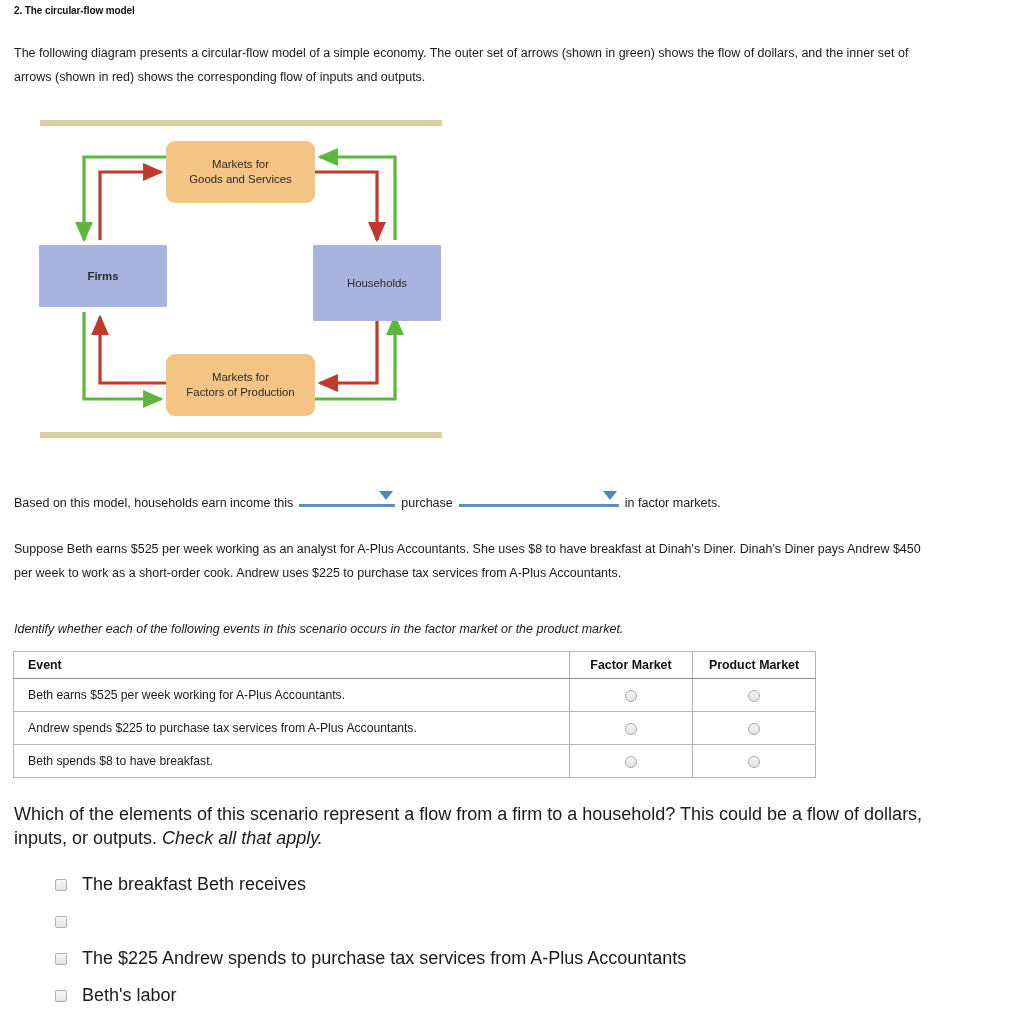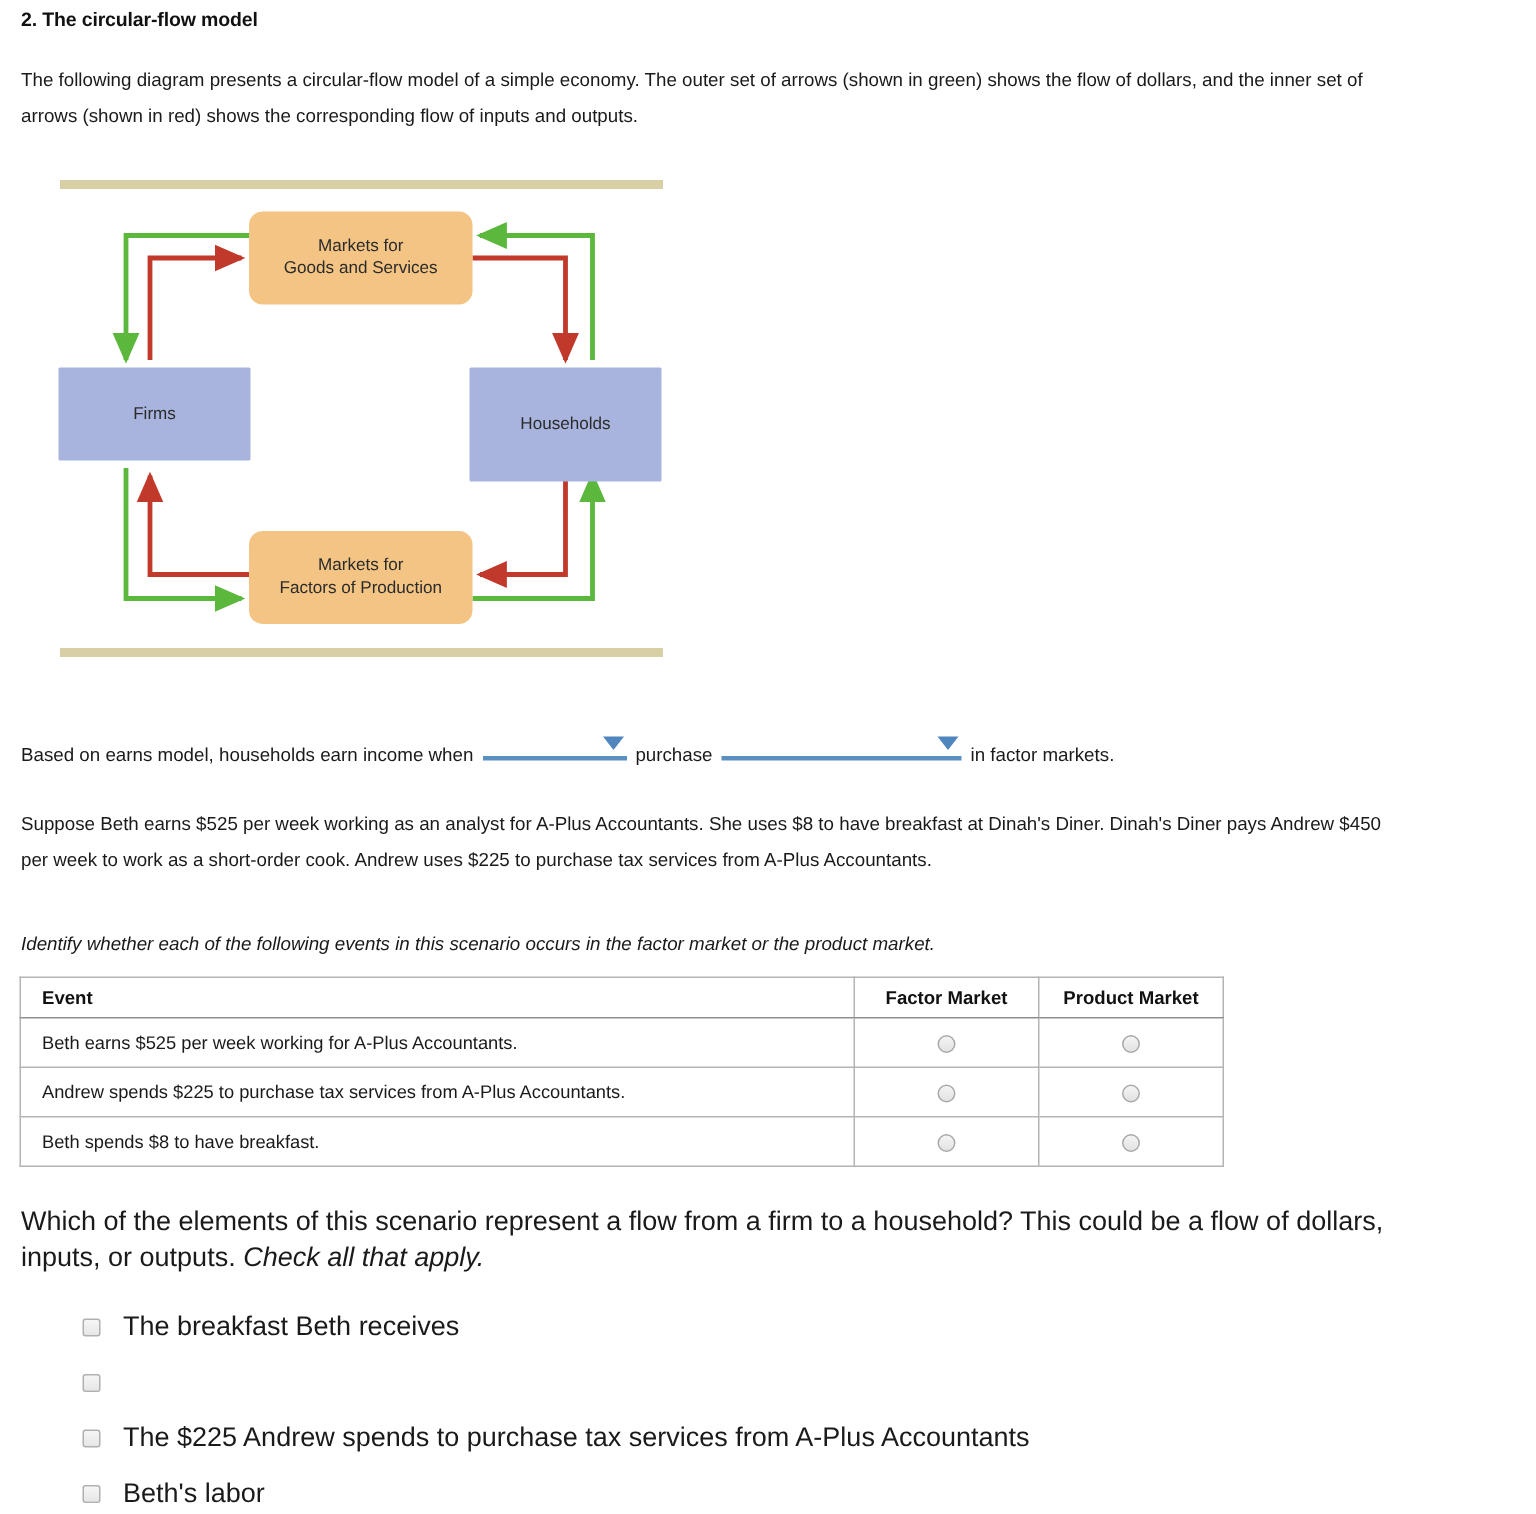--- a/index.html
+++ b/index.html
@@ -17,21 +17,21 @@
     font-size: 12.5px;
     color: #1a1a1a;
     -webkit-font-smoothing: antialiased;
   }
 
   
   .page-title {
     position: absolute;
     left: 14px;
     top: 5px;
-    font-size: 13px;
+    font-size: 10px;
     font-weight: bold;
     color: #111111;
     letter-spacing: -0.1px;
   }
 
   
   .intro {
     position: absolute;
     left: 14px;
     top: 41px;
@@ -73,21 +73,21 @@
   .node.market {
     background: #f3c483;
     border-radius: 9px;
   }
   .node.sector {
     background: #a8b4dd;
     border-radius: 1px;
   }
   #node-goods   { left: 152px; top: 31px;  width: 149px; height: 62px; }
   #node-factors { left: 152px; top: 244px; width: 149px; height: 62px; }
-  #node-firms   { left: 25px;  top: 135px; width: 128px; height: 62px; }
+  #node-firms   { left: 25px;  top: 135px; width: 128px; height: 62px; font-weight: bold; }
   #node-house   { left: 299px; top: 135px; width: 128px; height: 76px; }
 
   .flow-svg {
     position: absolute;
     left: 0; top: 0;
     width: 440px;
     height: 345px;
     z-index: 2;
   }
 
@@ -290,21 +290,21 @@
   <div class="node sector" id="node-firms">
     <span>Firms</span>
   </div>
 
   <div class="node sector" id="node-house">
     <span>Households</span>
   </div>
 </div>
 
 <div class="dd-sentence">
-  <span class="txt">Based on earns model, households earn income when</span>
+  <span class="txt">Based on this model, households earn income this</span>
   <span class="dropdown" id="dd-1">
     <span class="val"></span>
     <span class="caret"></span>
   </span>
   <span class="txt">purchase</span>
   <span class="dropdown" id="dd-2">
     <span class="val"></span>
     <span class="caret"></span>
   </span>
   <span class="txt">in factor markets.</span>

